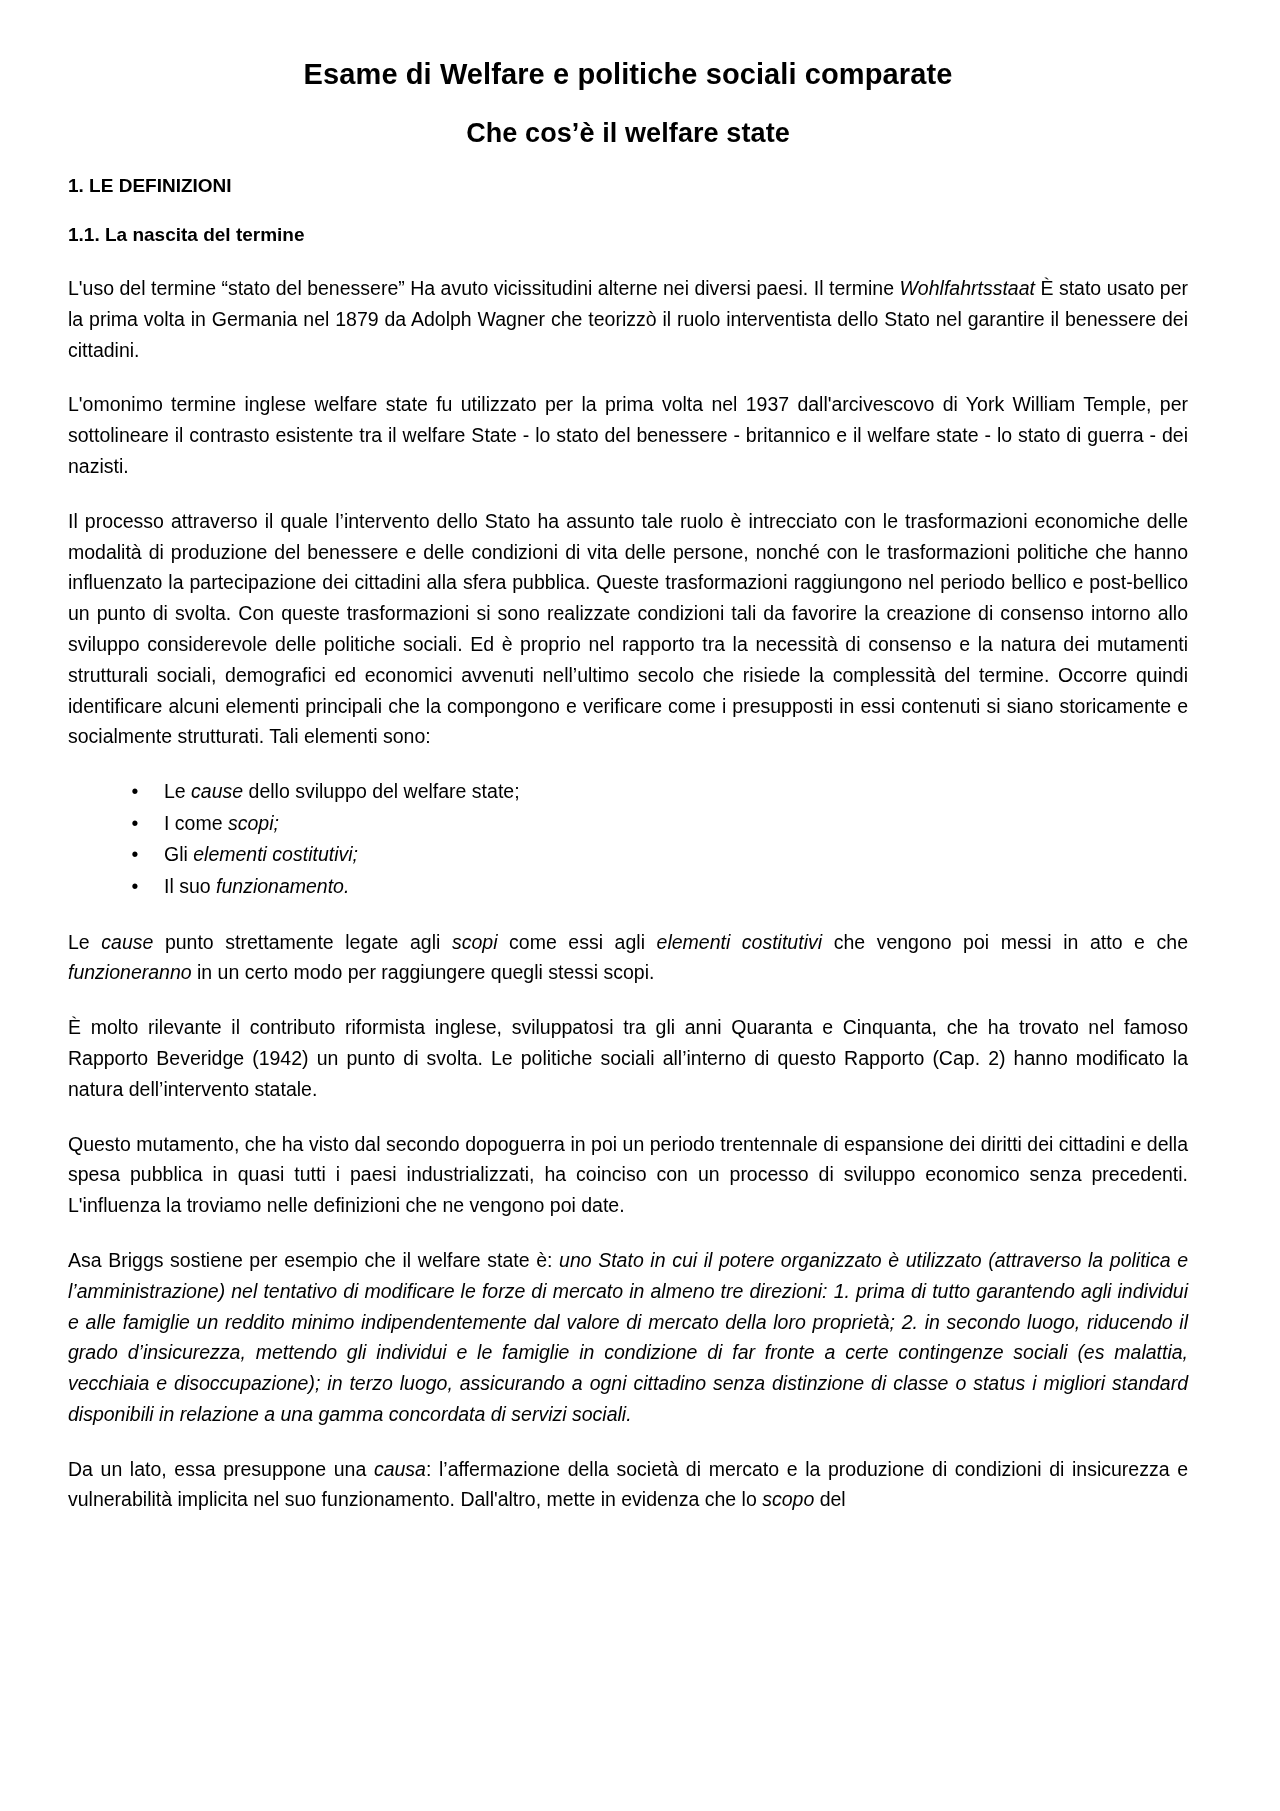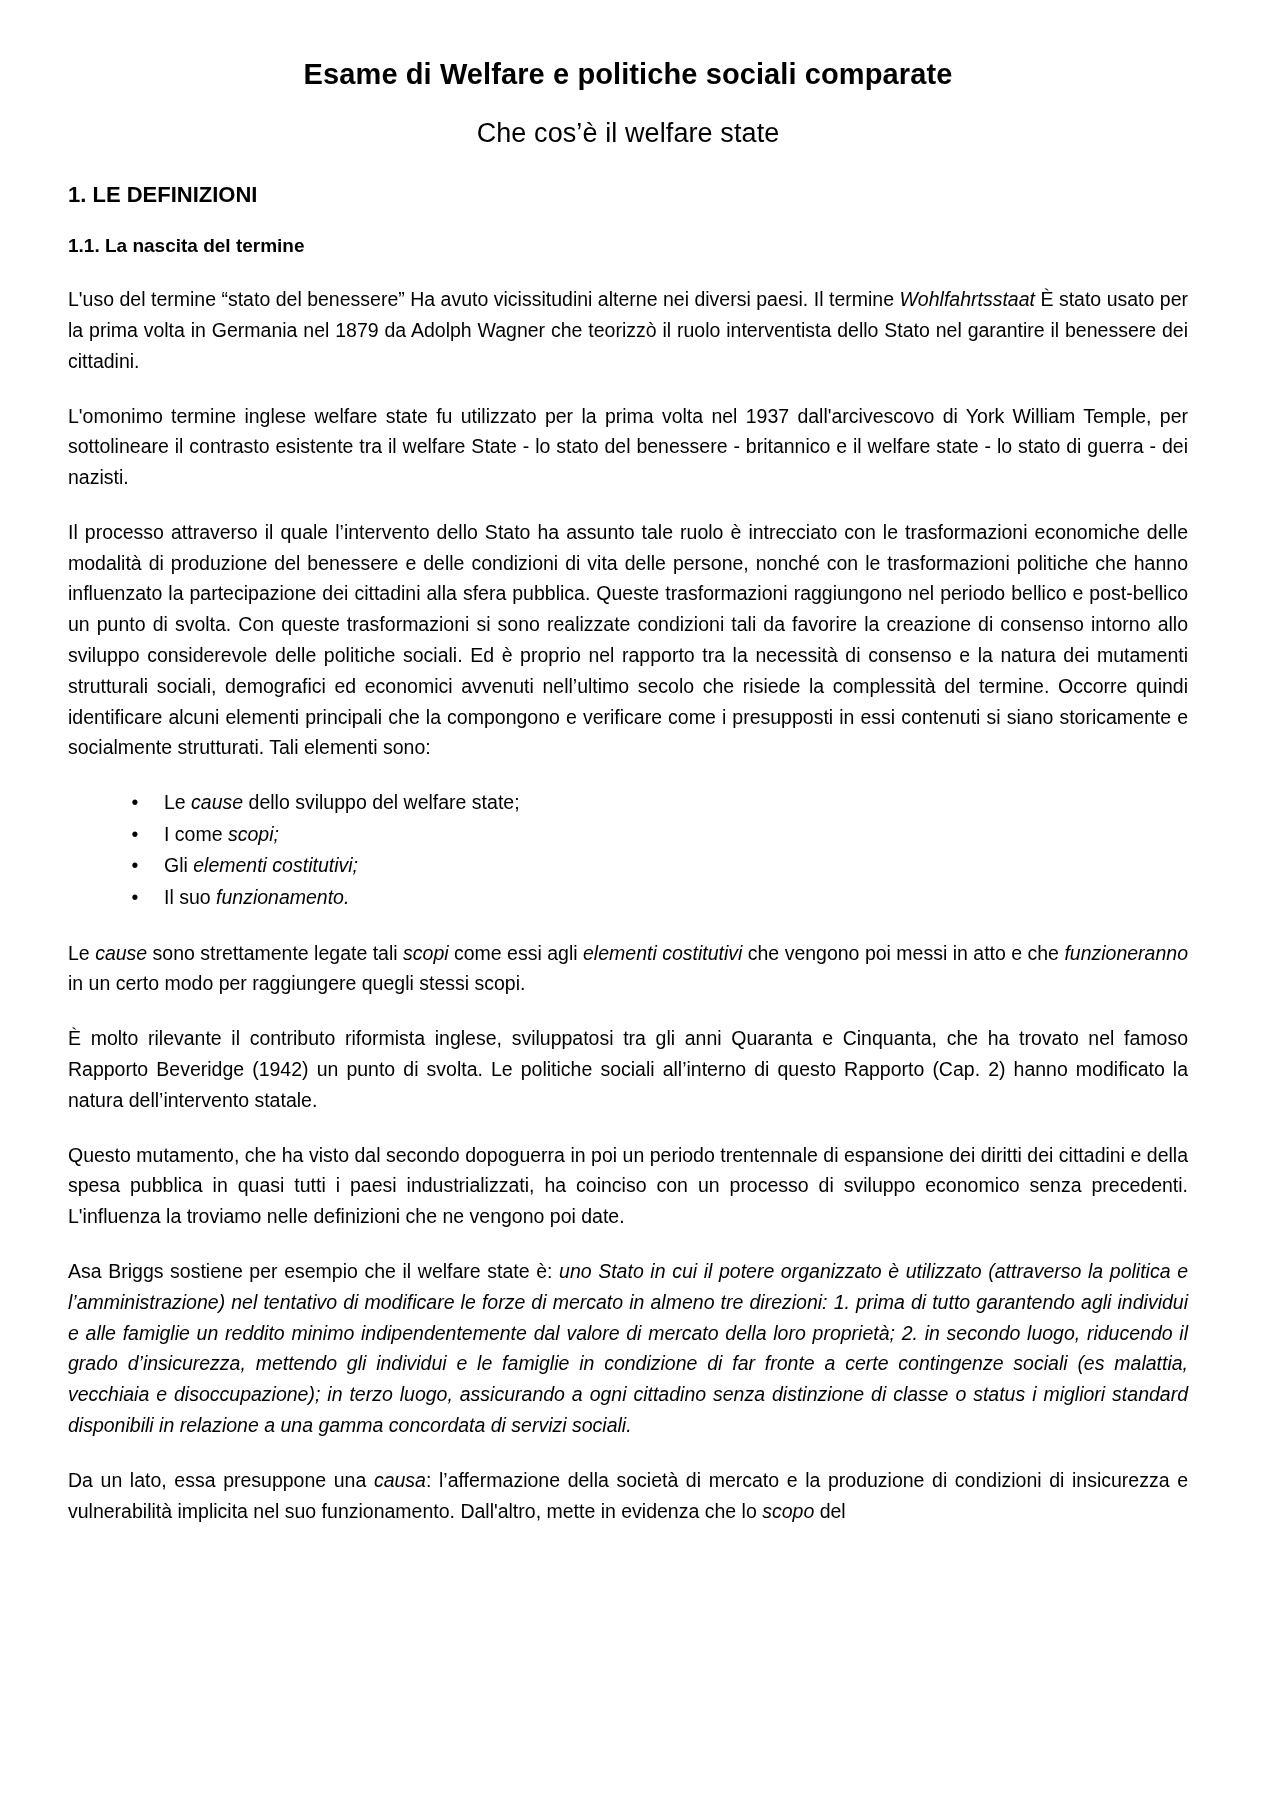--- a/index.html
+++ b/index.html
@@ -25,27 +25,27 @@
     text-align: center;
     font-size: 29px;
     font-weight: bold;
     line-height: 1.30;
     margin: 0 0 6px 0;
     letter-spacing: 0.1px;
   }
   .doc-subtitle {
     text-align: center;
     font-size: 27px;
-    font-weight: normal;
+    font-weight: bold;
     line-height: 1.30;
-    margin: 22px 0 29px 0;
+    margin: 22px 0 22px 0;
     letter-spacing: 0.1px;
   }
   h3.section-heading {
-    font-size: 22px;
+    font-size: 19px;
     font-weight: bold;
     margin: 0 0 24px 0;
     line-height: 1.35;
   }
   h4.sub-heading {
     font-size: 19px;
     font-weight: bold;
     margin: 0 0 25px 0;
     line-height: 1.35;
   }
@@ -106,21 +106,21 @@
       <span class="bullet-dot">•</span><span>I come </span><em>scopi;</em><span></span>
     </li>
     <li>
       <span class="bullet-dot">•</span><span>Gli </span><em>elementi costitutivi;</em><span></span>
     </li>
     <li>
       <span class="bullet-dot">•</span><span>Il suo </span><em>funzionamento.</em><span></span>
     </li>
   </ul>
 
-  <p class="body-text"><span>Le </span><em>cause</em><span> sono strettamente legate tali </span><em>scopi</em><span> come essi agli </span><em>elementi costitutivi</em><span> che vengono poi messi in atto e che </span><em>funzioneranno</em><span> in un certo modo per raggiungere quegli stessi scopi.</span></p>
+  <p class="body-text"><span>Le </span><em>cause</em><span> punto strettamente legate agli </span><em>scopi</em><span> come essi agli </span><em>elementi costitutivi</em><span> che vengono poi messi in atto e che </span><em>funzioneranno</em><span> in un certo modo per raggiungere quegli stessi scopi.</span></p>
 
 
   <p class="body-text">È molto rilevante il contributo riformista inglese, sviluppatosi tra gli anni Quaranta e Cinquanta, che ha trovato nel famoso Rapporto Beveridge (1942) un punto di svolta. Le politiche sociali all’interno di questo Rapporto (Cap. 2) hanno modificato la natura dell’intervento statale.</p>
 
   <p class="body-text">Questo mutamento, che ha visto dal secondo dopoguerra in poi un periodo trentennale di espansione dei diritti dei cittadini e della spesa pubblica in quasi tutti i paesi industrializzati, ha coinciso con un processo di sviluppo economico senza precedenti. L'influenza la troviamo nelle definizioni che ne vengono poi date.</p>
 
   <p class="body-text"><span>Asa Briggs sostiene per esempio che il welfare state è: </span><em>uno Stato in cui il potere organizzato è utilizzato (attraverso la politica e l’amministrazione) nel tentativo di modificare le forze di mercato in almeno tre direzioni: 1. prima di tutto garantendo agli individui e alle famiglie un reddito minimo indipendentemente dal valore di mercato della loro proprietà; 2. in secondo luogo, riducendo il grado d’insicurezza, mettendo gli individui e le famiglie in condizione di far fronte a certe contingenze sociali (es malattia, vecchiaia e disoccupazione); in terzo luogo, assicurando a ogni cittadino senza distinzione di classe o status i migliori standard disponibili in relazione a una gamma concordata di servizi sociali.</em></p>
 
   <p class="body-text"><span>Da un lato, essa presuppone una </span><em>causa</em><span>: l’affermazione della società di mercato e la produzione di condizioni di insicurezza e vulnerabilità implicita nel suo funzionamento. Dall'altro, mette in evidenza che lo </span><em>scopo</em><span> del</span></p>
 

